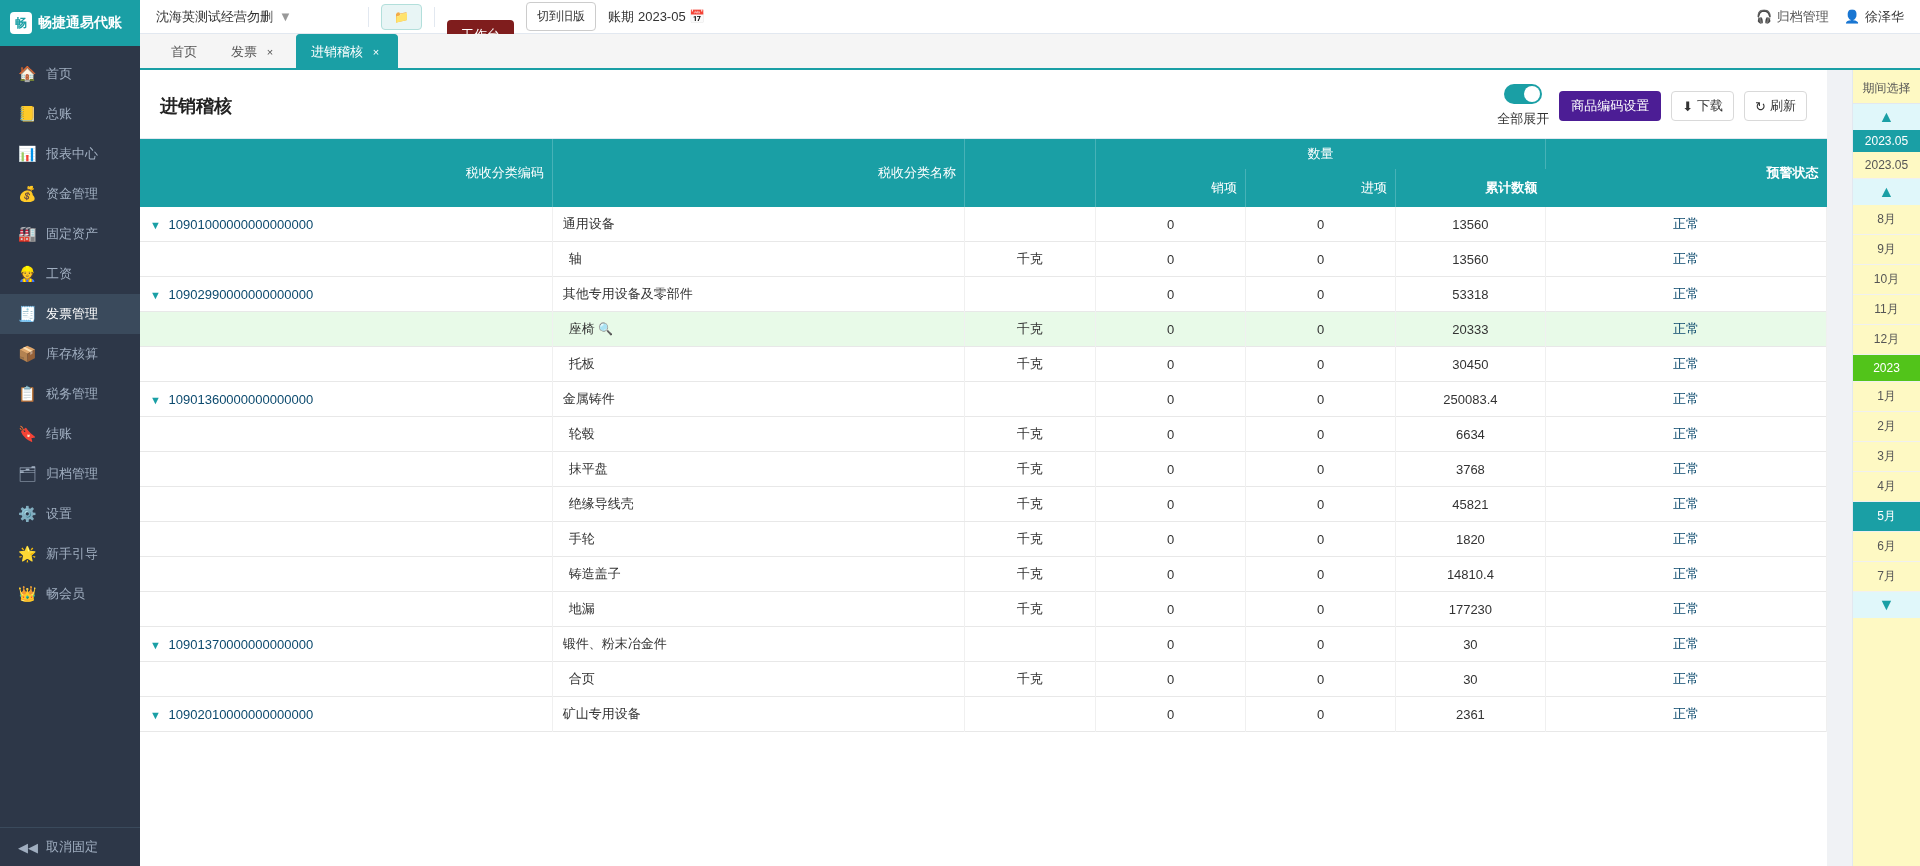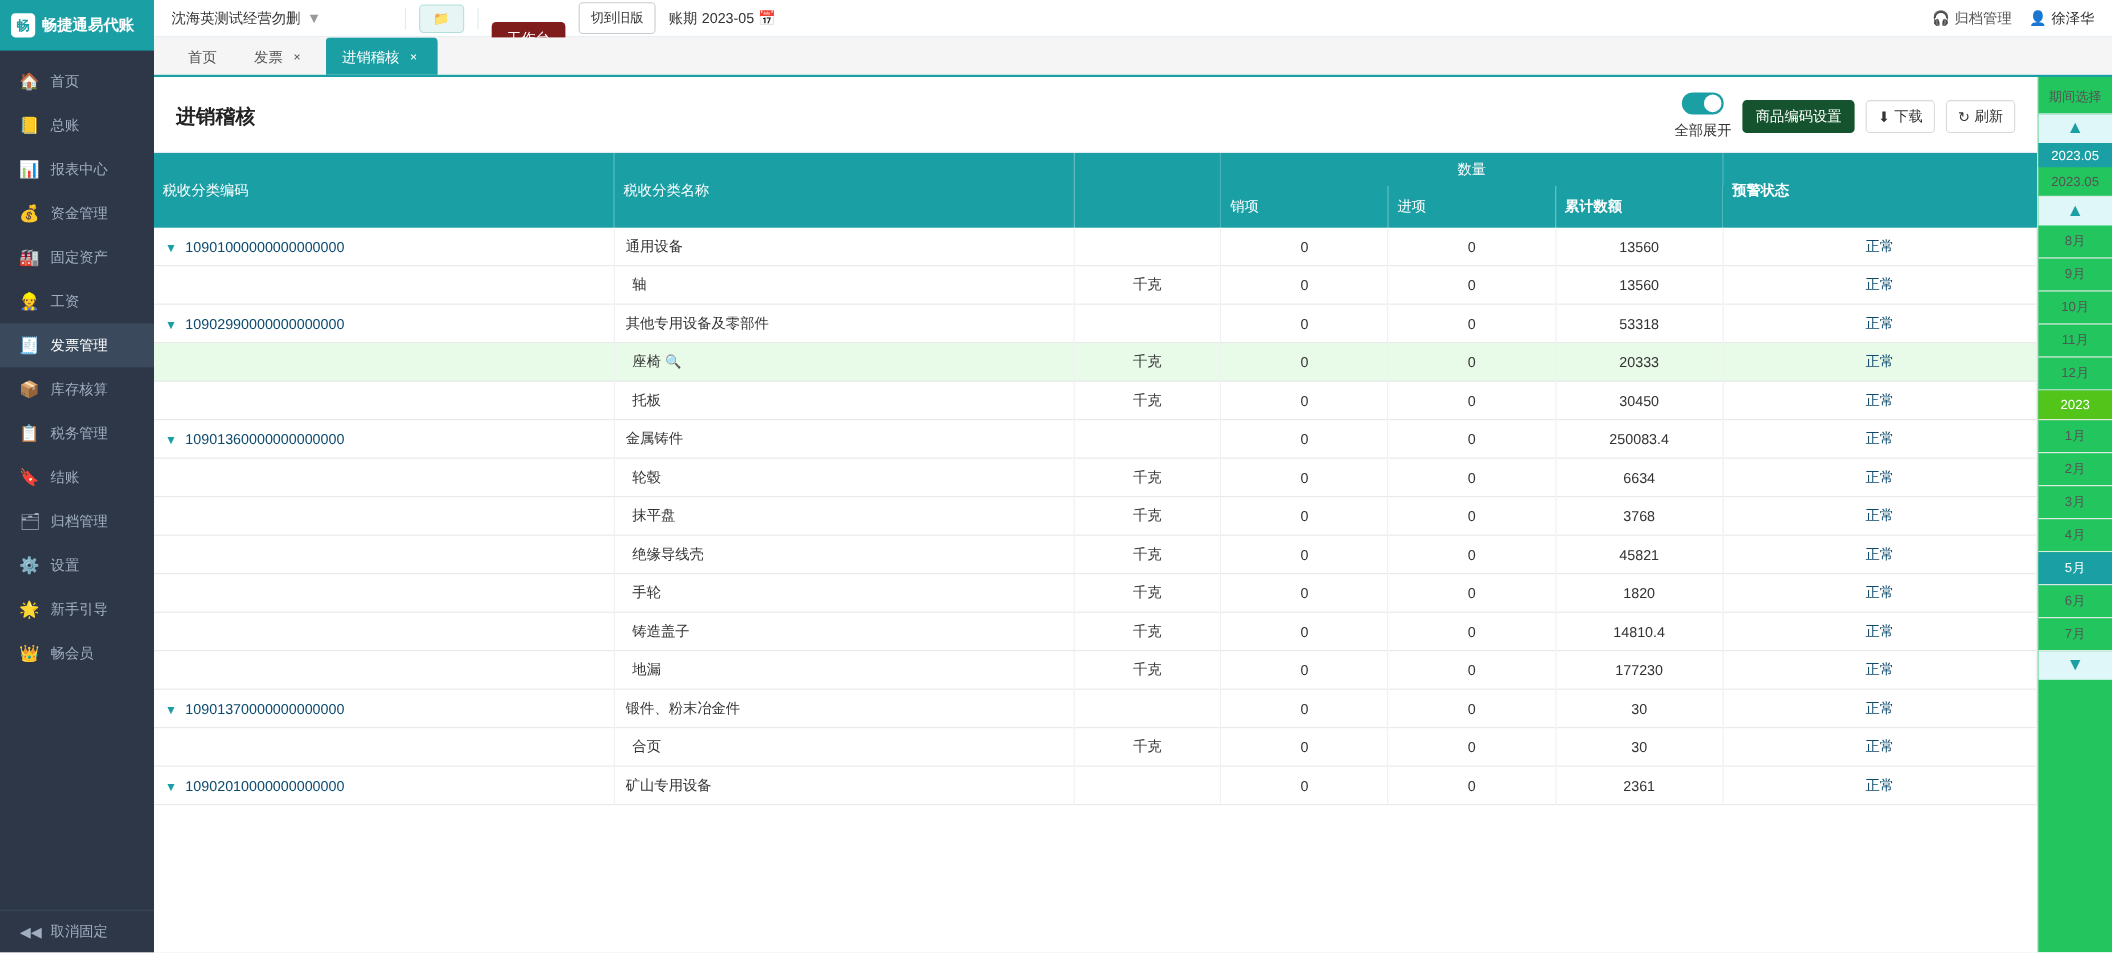--- a/index.html
+++ b/index.html
@@ -203,21 +203,21 @@
     .toggle-switch::after {
       content: '';
       position: absolute;
       right: 2px;
       top: 2px;
       width: 16px; height: 16px;
       background: #fff;
       border-radius: 50%;
     }
     .btn-product-code {
-      background: #14532d;
+      background: #4c1d95;
       color: #fff;
       border: none;
       border-radius: 4px;
       padding: 6px 12px;
       font-size: 13px;
       cursor: pointer;
     }
     .btn-download {
       background: #fff;
       border: 1px solid #d9d9d9;
@@ -251,21 +251,21 @@
     }
     table thead tr {
       background: #1a9fa5;
       color: #fff;
     }
     table thead th {
       padding: 10px 8px;
       font-weight: normal;
       font-size: 13px;
       border-right: 1px solid rgba(255,255,255,0.2);
-      text-align: left;
+      text-align: right;
     }
     table thead th:last-child { border-right: none; font-weight: bold; }
     .th-group {
       background: #1a9fa5;
       color: #fff;
       text-align: center;
       padding: 6px;
       font-size: 13px;
       border-right: 1px solid rgba(255,255,255,0.2);
     }
@@ -282,28 +282,29 @@
     }
     table tbody td.text-left { text-align: left; }
     .tree-indent { padding-left: 16px; }
     .tree-toggle { color: #1a9fa5; margin-right: 4px; font-size: 11px; }
     .code-cell { color: #0c4a6e; }
     .status-normal { color: #0c4a6e; }
 
     
     .period-panel {
       width: 68px;
-      background: #22c55e;
+      background: #fef9c3;
       border-left: 1px solid #e2e8f0;
       display: flex;
       flex-direction: column;
       align-items: center;
       overflow: hidden;
       flex-shrink: 0;
       padding: 4px 0;
+      margin-left: 25px;
     }
     .period-panel-title {
       font-size: 12px;
       color: #555;
       padding: 6px 4px;
       text-align: center;
       border-bottom: 1px solid #e2e8f0;
       width: 100%;
     }
     .period-year-header {

